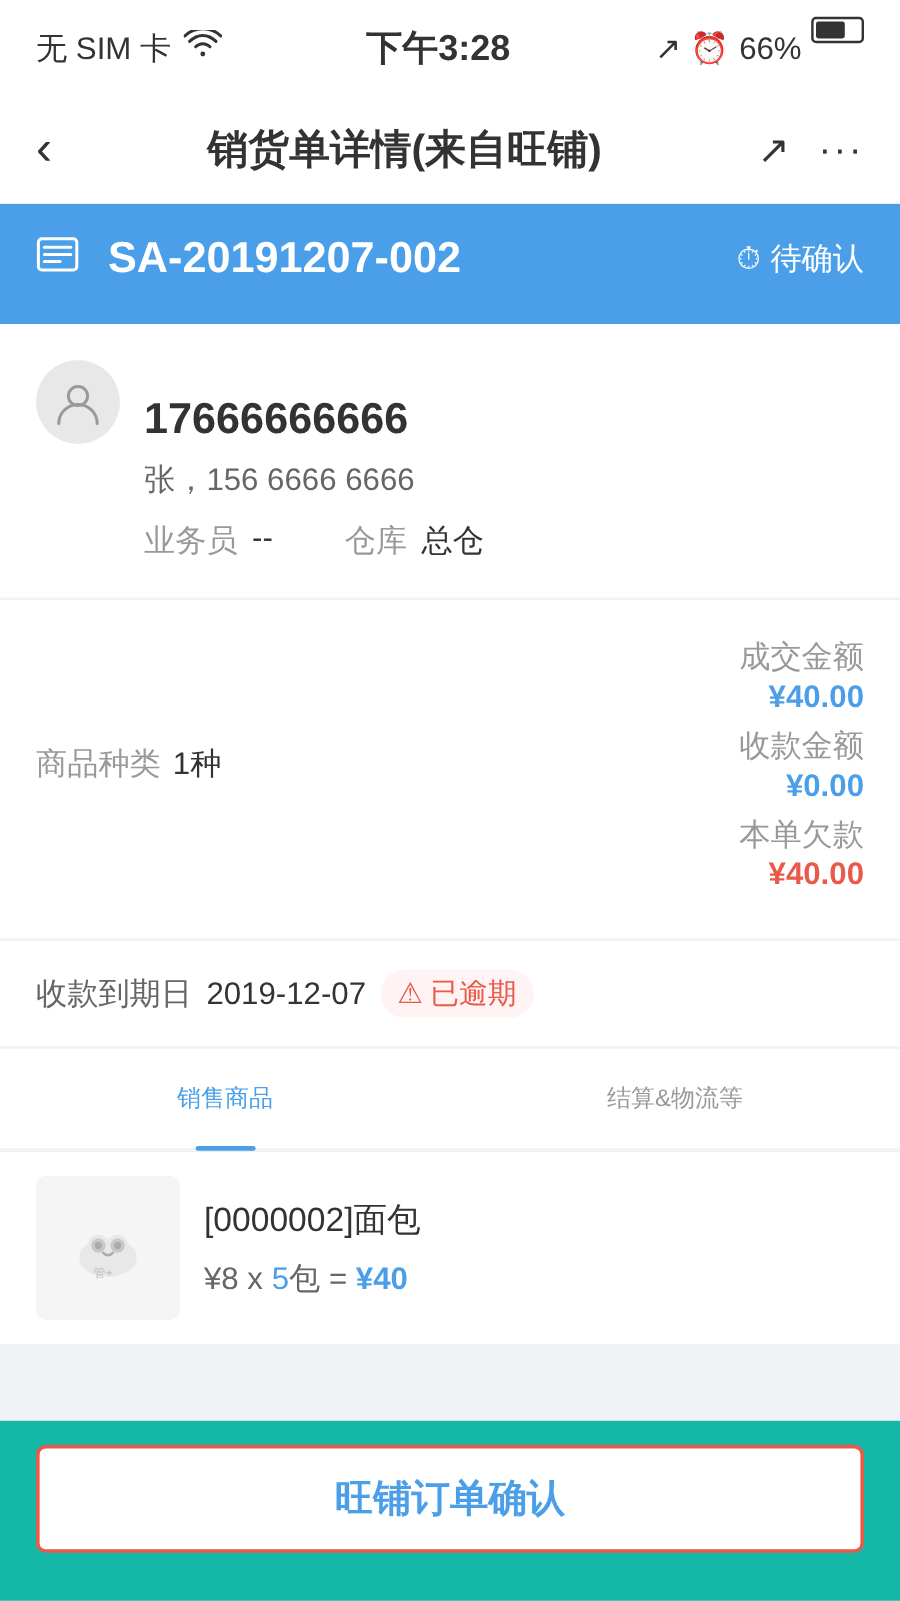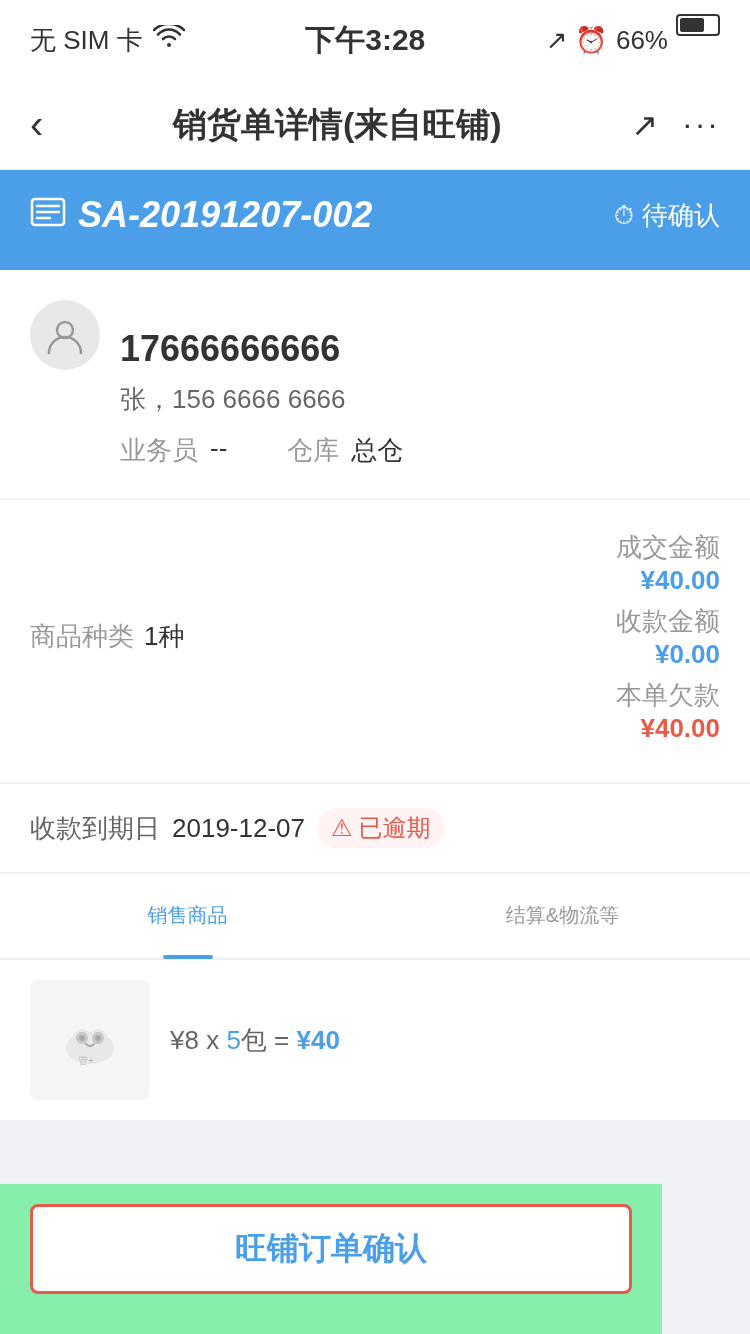--- a/index.html
+++ b/index.html
@@ -57,21 +57,21 @@
       width: 750px;
       background: #4a9fe8;
       padding: 24px 30px;
     }
     .header-top {
       display: flex; align-items: center; justify-content: space-between;
       margin-bottom: 10px;
     }
     .order-id {
       font-size: 36px; font-weight: 700; color: #fff;
-      display: flex; align-items: center; gap: 12px; font-style: italic;
+      display: flex; align-items: center; gap: 24px;
     }
     .status-badge {
       display: flex; align-items: center; gap: 8px;
       color: #fff; font-size: 26px;
     }
     .order-date { color: #e8f4ff; font-size: 26px; }
 
     
     .customer-section {
       background: #fff;
@@ -164,22 +164,22 @@
     .product-calc { font-size: 26px; color: #666; }
     .product-calc .qty { color: #4a9fe8; }
     .product-calc .total { color: #4a9fe8; font-weight: 700; }
 
     
     .footer-space { height: 200px; }
     .confirm-bar {
       position: fixed;
       bottom: 0;
       left: 0;
-      width: 662px;
-      background: #86efac;
+      width: 750px;
+      background: #14b8a6;
       padding: 20px 30px 40px;
       border-top: 1px solid #eee;
     }
     .confirm-btn {
       width: 100%;
       height: 90px;
       border: 3px solid #e85a4a;
       border-radius: 8px;
       background: #fff;
       color: #4a9fe8;
@@ -326,20 +326,21 @@
         <circle cx="48" cy="28" r="9" fill="#e8e8e8"></circle>
         <circle cx="32" cy="28" r="6" fill="#c8c8c8"></circle>
         <circle cx="48" cy="28" r="6" fill="#c8c8c8"></circle>
         <circle cx="32" cy="28" r="3" fill="#aaa"></circle>
         <circle cx="48" cy="28" r="3" fill="#aaa"></circle>
         <path d="M36 34 Q40 38 44 34" stroke="#aaa" stroke-width="2" fill="none" stroke-linecap="round"></path>
         <text x="28" y="54" font-size="10" fill="#bbb" font-family="sans-serif">管+</text>
       </svg>
     </div>
     <div class="product-info">
+      <div class="product-name">[0000002]面包</div>
       <div class="product-calc">
         <span>¥8 x </span><span class="qty">5</span><span>包</span><span> = </span><span class="total">¥40</span>
       </div>
     </div>
   </div>
 </div>
 
 <div class="footer-space"></div>
 
 <div class="confirm-bar">

